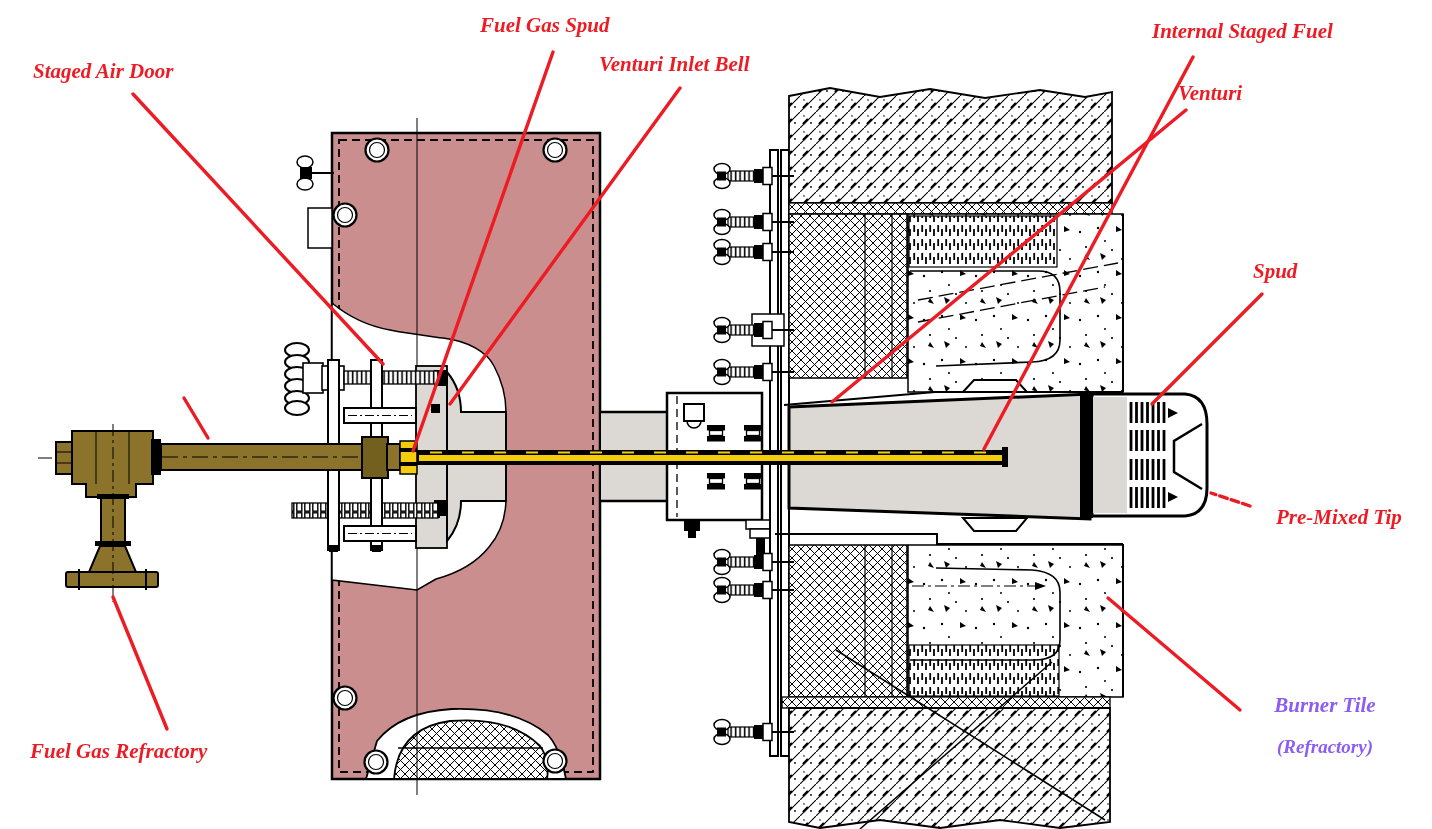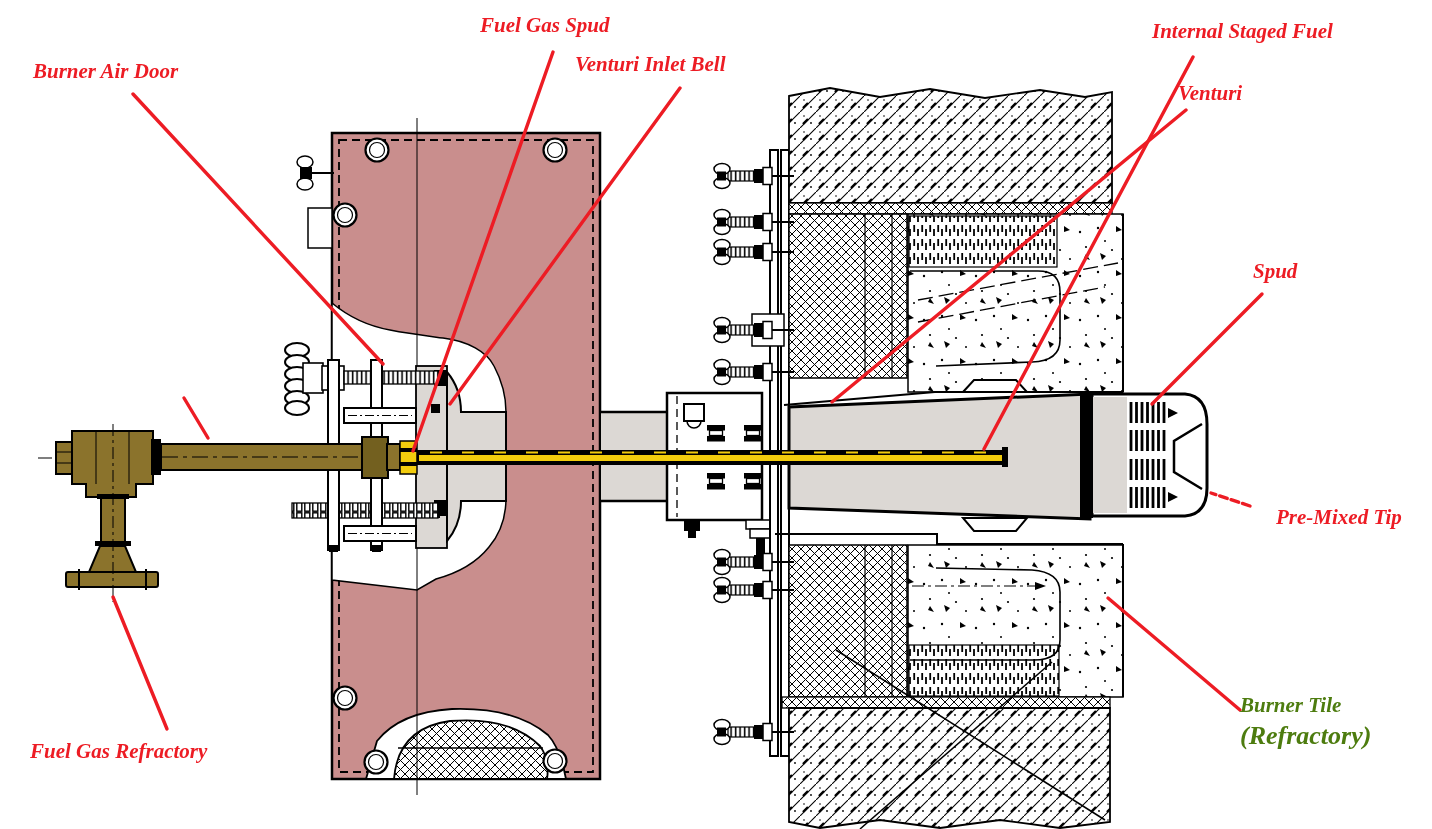--- a/index.html
+++ b/index.html
@@ -3,24 +3,24 @@
 <meta charset="utf-8">
 <style>
   html,body{margin:0;padding:0;background:#fff;}
   #stage{position:relative;width:1432px;height:829px;background:#fff;overflow:hidden;
          font-family:"Liberation Serif", serif;}
   #drawing{position:absolute;left:0;top:0;}
   .lbl{position:absolute;color:#ED1C24;font-style:italic;font-weight:700;
        font-size:21px;white-space:nowrap;line-height:1.1;}
   .lbl-note{position:absolute;color:#ED1C24;font-style:italic;font-weight:700;
        font-size:19.5px;line-height:27px;width:208px;white-space:normal;}
-  .lbl-stack{position:absolute;color:#4d7c0f;font-style:italic;font-weight:700;
-       text-align:left;width:170px;line-height:1.3;}
+  .lbl-stack{position:absolute;color:#8b5cf6;font-style:italic;font-weight:700;
+       text-align:center;width:170px;line-height:1.3;}
   .lbl-stack .l1{font-size:21px;}
-  .lbl-stack .l2{font-size:26px;}
+  .lbl-stack .l2{font-size:19px;margin-top:16px;}
 </style>
 </head>
 <body>
 
 <div id="stage">
 
 <svg id="drawing" width="1432" height="829" viewBox="0 0 1432 829" xmlns="http://www.w3.org/2000/svg">
   <defs>
     <pattern id="pThread" width="4.5" height="10" patternUnits="userSpaceOnUse">
       <rect width="4.5" height="10" fill="#fff"></rect>
@@ -297,23 +297,23 @@
     <line x1="1193" y1="57" x2="984" y2="449"></line>
     <line x1="1186" y1="110" x2="832" y2="402"></line>
     <line x1="1262" y1="294" x2="1152" y2="404"></line>
     <line x1="1250" y1="506" x2="1211" y2="493" stroke-dasharray="8 4"></line>
     <line x1="1240" y1="710" x2="1108" y2="598"></line>
     <line x1="167" y1="729" x2="113" y2="597"></line>
     <line x1="184" y1="398" x2="208" y2="438"></line>
   </g>
 </svg>
 
-  <div class="lbl" style="left:33px;top:60px;">Burner Air Door</div>
+  <div class="lbl" style="left:33px;top:60px;">Staged Air Door</div>
   <div class="lbl" style="left:468px;top:14px;margin-left:12px;">Fuel Gas Spud</div>
-  <div class="lbl" style="left:575px;top:53px;font-style:italic;">Venturi Inlet Bell</div>
+  <div class="lbl" style="left:599px;top:53px;font-style:italic;">Venturi Inlet Bell</div>
   <div class="lbl" style="left:1152px;top:20px;">Internal Staged Fuel</div>
   <div class="lbl" style="left:1178px;top:82px;">Venturi</div>
   <div class="lbl" style="left:1253px;top:260px;">Spud</div>
   <div class="lbl-note" style="left:18px;top:186px;"></div>
   <div class="lbl" style="left:1276px;top:506px;">Pre-Mixed Tip</div>
   <div class="lbl-stack" style="left:1240px;top:692px;">
     <div class="l1">Burner Tile</div>
     <div class="l2">(Refractory)</div>
   </div>
   <div class="lbl" style="left:30px;top:740px;">Fuel Gas Refractory</div>

